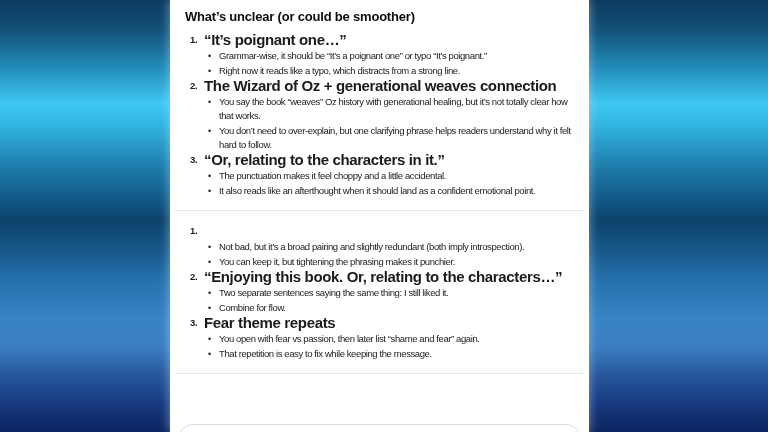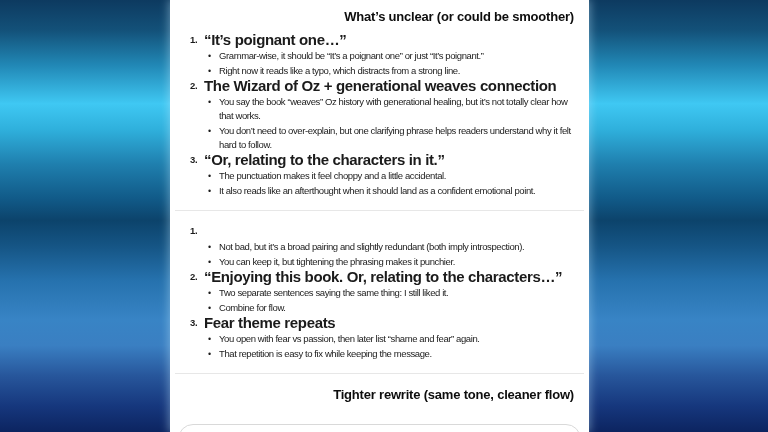--- a/index.html
+++ b/index.html
@@ -13,21 +13,21 @@
       #3884c5 74%, #3a7fc2 80%, #27569b 87%, #16377d 94%, #0c2460 100%);
   }
   .panel {
     position:absolute; left:170px; top:0; width:419px; height:432px;
     background:#ffffff; overflow:hidden;
     box-shadow:0 0 9px 1px rgba(195,235,255,0.45);
   }
   .content { position:relative; z-index:1; padding:5px 15px 0 15px; color:#1b1b1b; }
   .sec-h {
     font-size:13px; font-weight:700; color:#0d0d0d;
-    letter-spacing:-0.2px; margin:4px 0 8px 0; line-height:16px;text-align:right;
+    letter-spacing:-0.2px; margin:4px 0 8px 0; line-height:16px;
   }
   .oitem { display:flex; line-height:14px; margin:1px 0 2px 0; }
   .num   { flex:none; width:14px; margin-left:5px; font-weight:700; font-size:9.5px; letter-spacing:-0.3px; }
   .ititle{ font-weight:700; font-size:15px; letter-spacing:-0.35px; }
   .bullet{ display:flex; line-height:14px; margin:0 0 1px 0; }
   .dot   { flex:none; width:11px; margin-left:23px; font-size:9px; color:#1b1b1b; }
   .btext { flex:1; font-size:9.5px; letter-spacing:-0.4px; }
   .divider { border:0; border-top:1px solid #e7e7e7; margin:12px -10px 13px -10px; }
   .i { }
   .composer {
@@ -41,21 +41,21 @@
 <div class="panel">
   <main class="content">
       <section>
         <h2 class="sec-h">What’s unclear (or could be smoother)</h2>
         <div class="oitem">
           <span class="num">1.</span>
           <span class="ititle">“It’s poignant one…”</span>
         </div>
         <div class="bullet">
           <span class="dot">•</span>
-          <span class="btext"><span>Grammar-wise, it should be </span><span class="i">“It’s a poignant one”</span><span> or just </span><span class="i">“It’s poignant.”</span></span>
+          <span class="btext"><span>Grammar-wise, it should be </span><span class="i">“It’s a poignant one”</span><span> or typo </span><span class="i">“It’s poignant.”</span></span>
         </div>
         <div class="bullet">
           <span class="dot">•</span>
           <span class="btext"><span>Right now it reads like a typo, which distracts from a strong line.</span></span>
         </div>
         <div class="oitem">
           <span class="num">2.</span>
           <span class="ititle">The Wizard of Oz + generational weaves connection</span>
         </div>
         <div class="bullet">
@@ -111,18 +111,15 @@
         <div class="bullet">
           <span class="dot">•</span>
           <span class="btext"><span>You open with fear vs passion, then later list “shame and fear” again.</span></span>
         </div>
         <div class="bullet">
           <span class="dot">•</span>
           <span class="btext"><span>That repetition is easy to fix while keeping the message.</span></span>
         </div>
       </section>
       <hr class="divider">
-      <section>
-        <h2 class="sec-h">Tighter rewrite (same tone, cleaner flow)</h2>
-      </section>
     </main>
   <div class="composer"></div>
 </div>
 
 </body></html>

